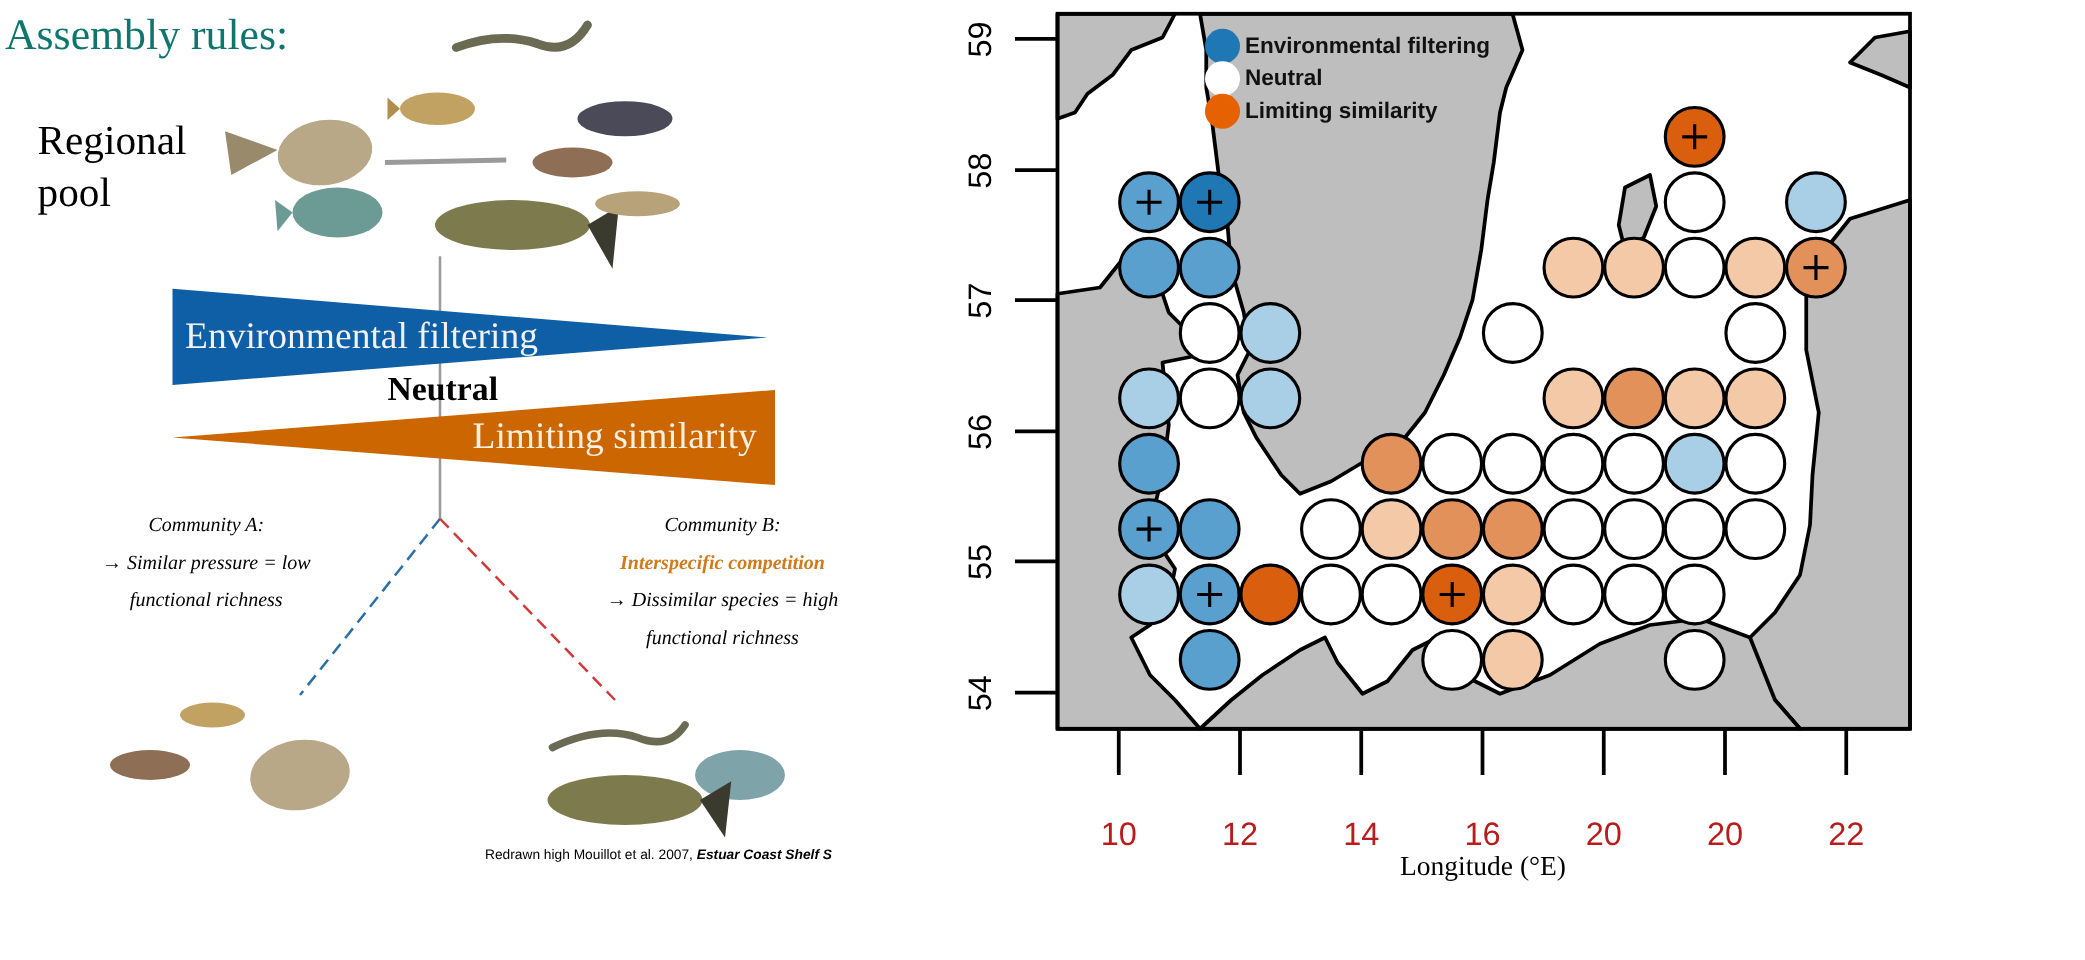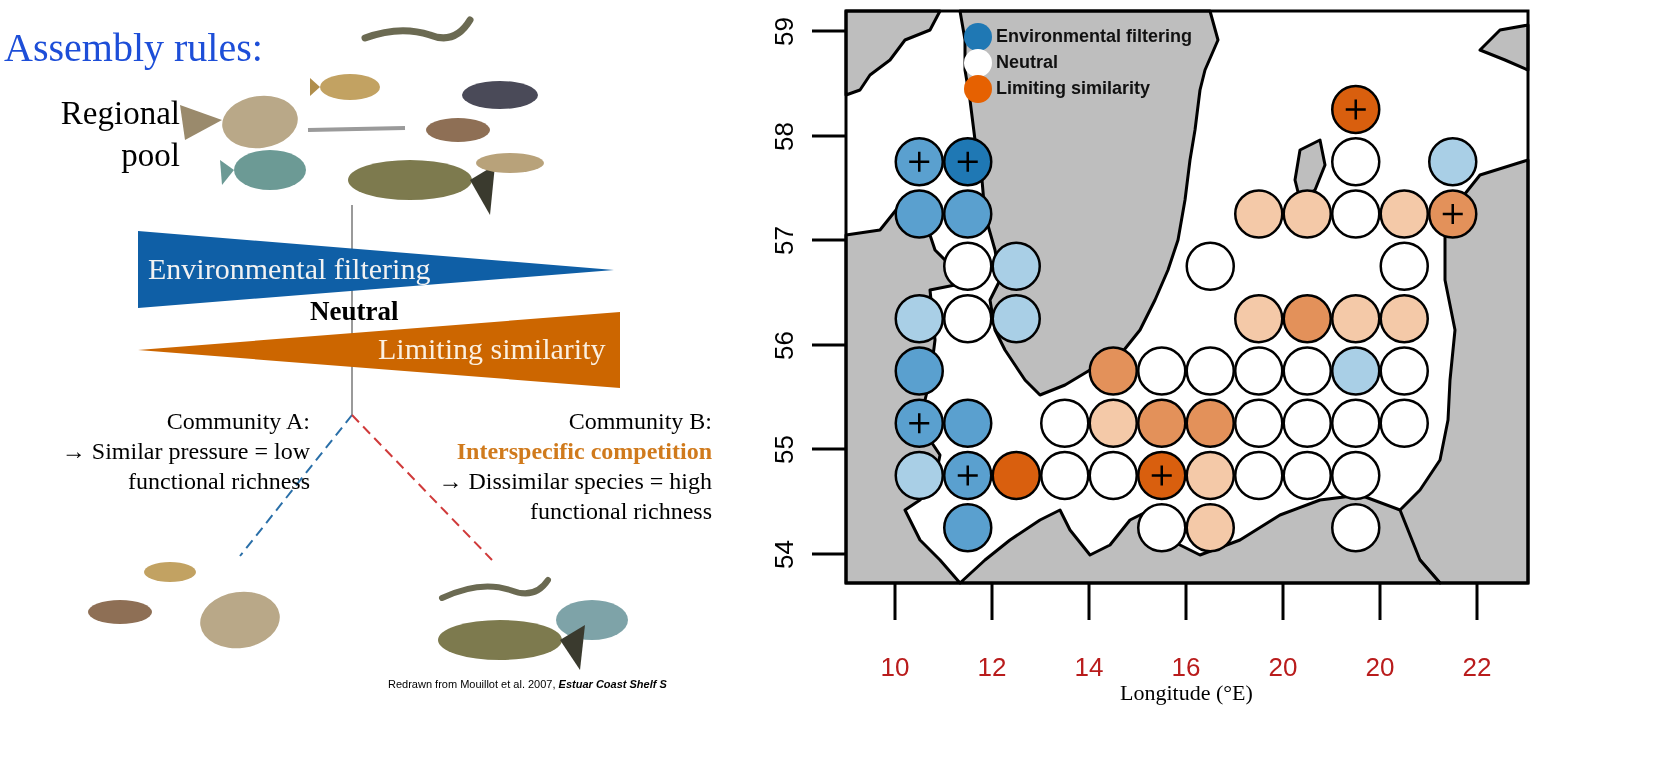--- a/index.html
+++ b/index.html
@@ -1,23 +1,23 @@
 <!DOCTYPE html>
 <html><head>
 <meta charset="utf-8">
 <style>
   html, body { margin:0; padding:0; background:#ffffff; }
   body { width:1668px; height:768px; position:relative; overflow:hidden; font-family:"Liberation Serif", serif; }
   .abs { position:absolute; }
-  .title { left:4px; top:8px; font-size:40px; color:#1d4ed8; white-space:nowrap;margin-top:16px; }
-  .pool { left:30px; top:92px; width:150px; text-align:right; font-size:33px; line-height:42px; color:#000; }
+  .title { left:4px; top:8px; font-size:35px; color:#0f766e; white-space:nowrap; }
+  .pool { left:30px; top:92px; width:150px; text-align:left; font-size:33px; line-height:42px; color:#000; }
   .wedge-label-blue { left:148px; top:252px; font-size:30px; color:#f2f2f2; white-space:nowrap; }
   .wedge-label-orange { left:378px; top:332px; font-size:30px; color:#fbf0e0; white-space:nowrap; }
   .neutral { left:310px; top:296px; font-size:27px; font-weight:bold; color:#000; }
-  .comm { font-size:24px; text-align:right; line-height:30px; white-space:nowrap; }
+  .comm { font-size:16px; text-align:center; line-height:30px; white-space:nowrap;font-style:italic; }
   .comm .em { font-weight:bold; }
   .credit { left:388px; top:678px; font-family:"Liberation Sans", sans-serif; font-size:11px; color:#000; white-space:nowrap; }
   .credit i { font-style:italic;font-weight:bold; }
   .ylab { font-family:"Liberation Sans", sans-serif; font-size:26px; color:#000; transform:rotate(-90deg); transform-origin:center center; width:40px; text-align:center; }
   .xlab { font-family:"Liberation Sans", sans-serif; font-size:26px; color:#b91c1c; width:50px; text-align:center; }
   .xaxis-title { left:1120px; top:680px; font-size:22px; color:#000; white-space:nowrap; }
   .legend-text { font-family:"Liberation Sans", sans-serif; font-size:18px; font-weight:bold; color:#111; white-space:nowrap; }
 </style>
 </head>
 <body>
@@ -74,21 +74,21 @@
 <div class="abs wedge-label-blue">Environmental  filtering</div>
 <div class="abs neutral">Neutral</div>
 <div class="abs wedge-label-orange">Limiting  similarity</div>
 
 <div class="abs comm" style="left:20px;top:406px;width:290px">
   <div>Community A:</div>
   <div>→ Similar  pressure = low</div>
   <div>functional richness</div>
 </div>
 
-<div class="abs comm" style="left:412px;top:406px;width:300px">
+<div class="abs comm" style="left:428px;top:406px;width:300px">
   <div>Community B:</div>
   <div class="em" style="color:#d07a1c">Interspecific competition</div>
   <div>→ Dissimilar  species = high</div>
   <div>functional richness</div>
 </div>
 
 <svg class="abs" style="left:80px;top:550px" width="640" height="130">
   <g>
       <ellipse cx="90" cy="22" rx="26" ry="10" fill="#c2a262"></ellipse>
     </g>
@@ -103,21 +103,21 @@
     </g>
   <g>
       <ellipse cx="512" cy="70" rx="36" ry="20" fill="#7ea3a8"></ellipse>
     </g>
   <g>
       <ellipse cx="420" cy="90" rx="62" ry="20" fill="#7d7a4e"></ellipse>
       <path d="M480 90 L505 75 L500 120 Z" fill="#3a3a2e"></path>
     </g>
 </svg>
 
-<div class="abs credit"><span>Redrawn from Mouillot et al. 2007, </span><i>Estuar Coast Shelf S</i></div>
+<div class="abs credit"><span>Redrawn high Mouillot et al. 2007, </span><i>Estuar Coast Shelf S</i></div>
 
 <svg class="abs" style="left:0;top:0" width="1668" height="768">
 
   <rect x="846" y="11" width="682" height="572" fill="#ffffff"></rect>
 
   <g fill="#bebebe" stroke="#000" stroke-width="3" stroke-linejoin="round">
 
     <path d="M846 11 L940 11 L930 30 L905 40 L890 60 L870 75 L860 90 L846 95 Z"></path>
 
     <path d="M846 235 L880 230 L900 205 L920 205 L935 250 L950 265 L955 285 L930 290 L935 340 L930 380 L925 400 L935 420 L930 440 L940 455 L935 480 L920 500 L905 510 L920 540 L940 560 L960 583 L846 583 Z"></path>

